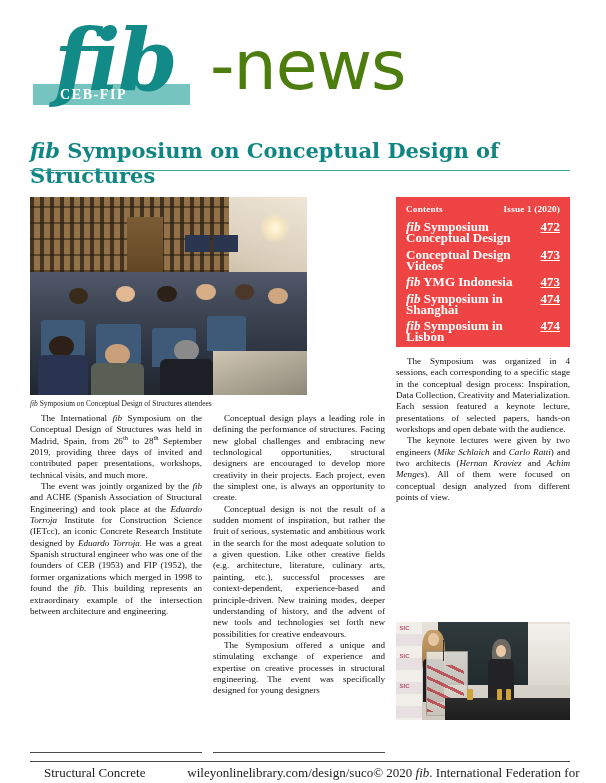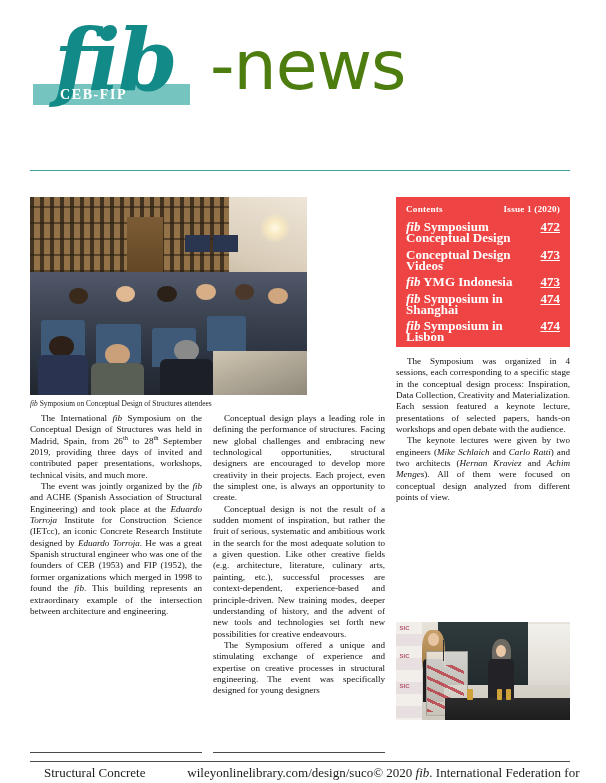--- a/index.html
+++ b/index.html
@@ -175,20 +175,23 @@
 
   <div class="masthead">
     <div class="logo-wrap">
       <div class="ceb-band"></div>
       <div class="logo-fib">fib</div>
       <div class="logo-news">-news</div>
       <div class="ceb-text">CEB-FIP</div>
     </div>
   </div>
 
+  <div class="article-title">
+    <span class="it">fib</span><span> Symposium on Conceptual Design of Structures</span>
+  </div>
   <div class="title-rule"></div>
 
   <div class="photo1">
     <div class="wall"></div>
     <div class="slats2"></div>
     <div class="hslat"></div>
     <div class="rightwall"></div>
     <div class="door"></div>
     <div class="panelA"></div>
     <div class="panelB"></div>

